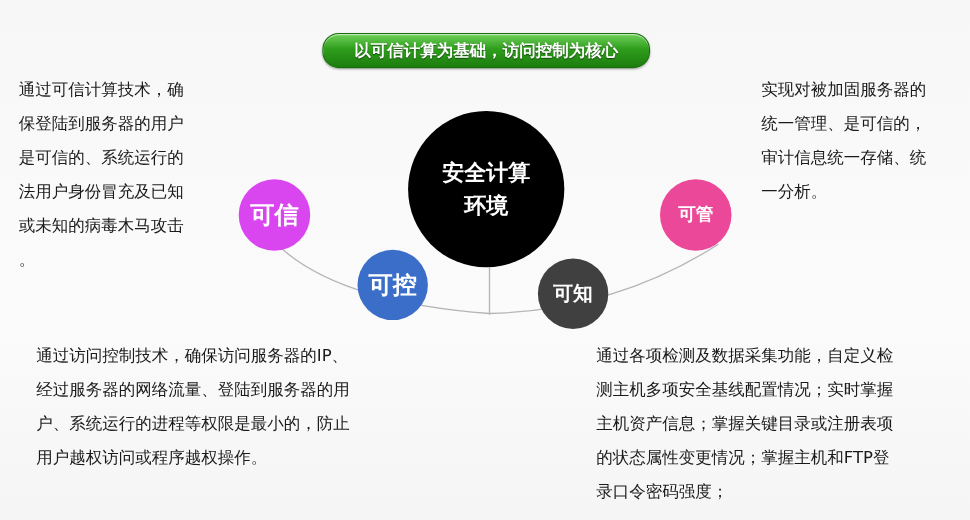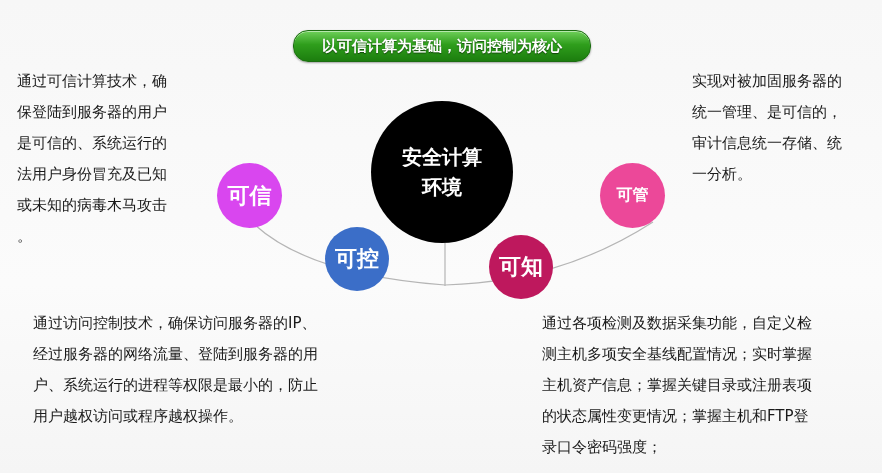--- a/index.html
+++ b/index.html
@@ -30,21 +30,21 @@
   svg.lines { position:absolute; left:0; top:0; }
 
   .circle {
     position:absolute; border-radius:50%;
     display:flex; align-items:center; justify-content:center; text-align:center;
     color:#fff; font-weight:bold;
   }
   .c-center { left:371px; top:101px; width:142px; height:142px; background:#000000; font-size:20px; line-height:30px; }
   .c-trust { left:217px; top:163px; width:65px; height:65px; background:#d946ef; font-size:22px; }
   .c-control { left:325px; top:227px; width:64px; height:64px; background:#3b6ec8; font-size:22px; }
-  .c-know { left:489px; top:235px; width:64px; height:64px; background:#be185d; font-size:22px; }
+  .c-know { left:489px; top:235px; width:64px; height:64px; background:#404040; font-size:18px; }
   .c-manage { left:600px; top:163px; width:65px; height:65px; background:#ec4899; font-size:16px; }
   .c-center span { display:block; }
 </style>
 </head>
 <body>
 
 <div class="banner">以可信计算为基础，访问控制为核心</div>
 
 <svg class="lines" width="882" height="473">
   <path d="M255,225 Q310,275 445,285 Q560,282 653,222" fill="none" stroke="#b5b5b5" stroke-width="1.2"></path>

